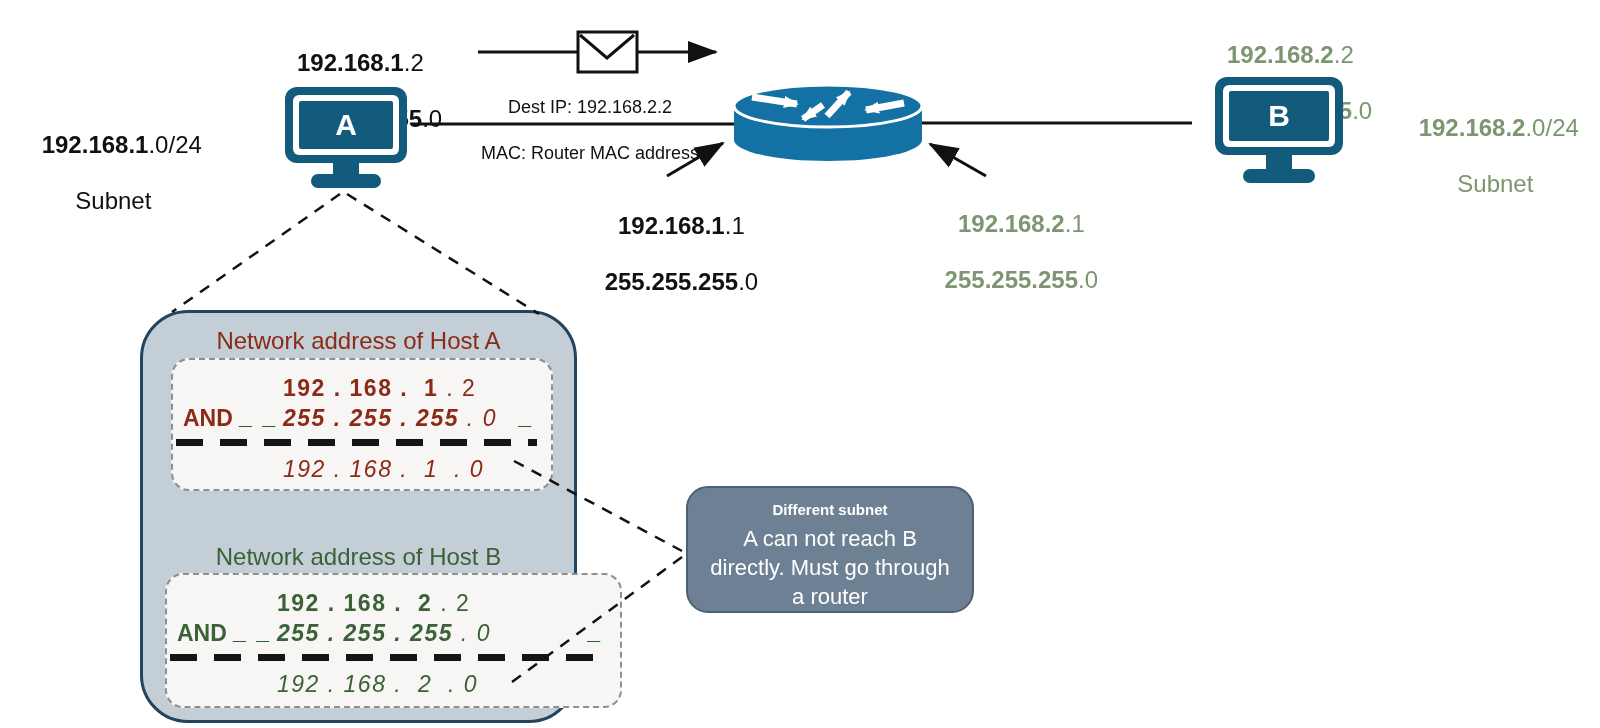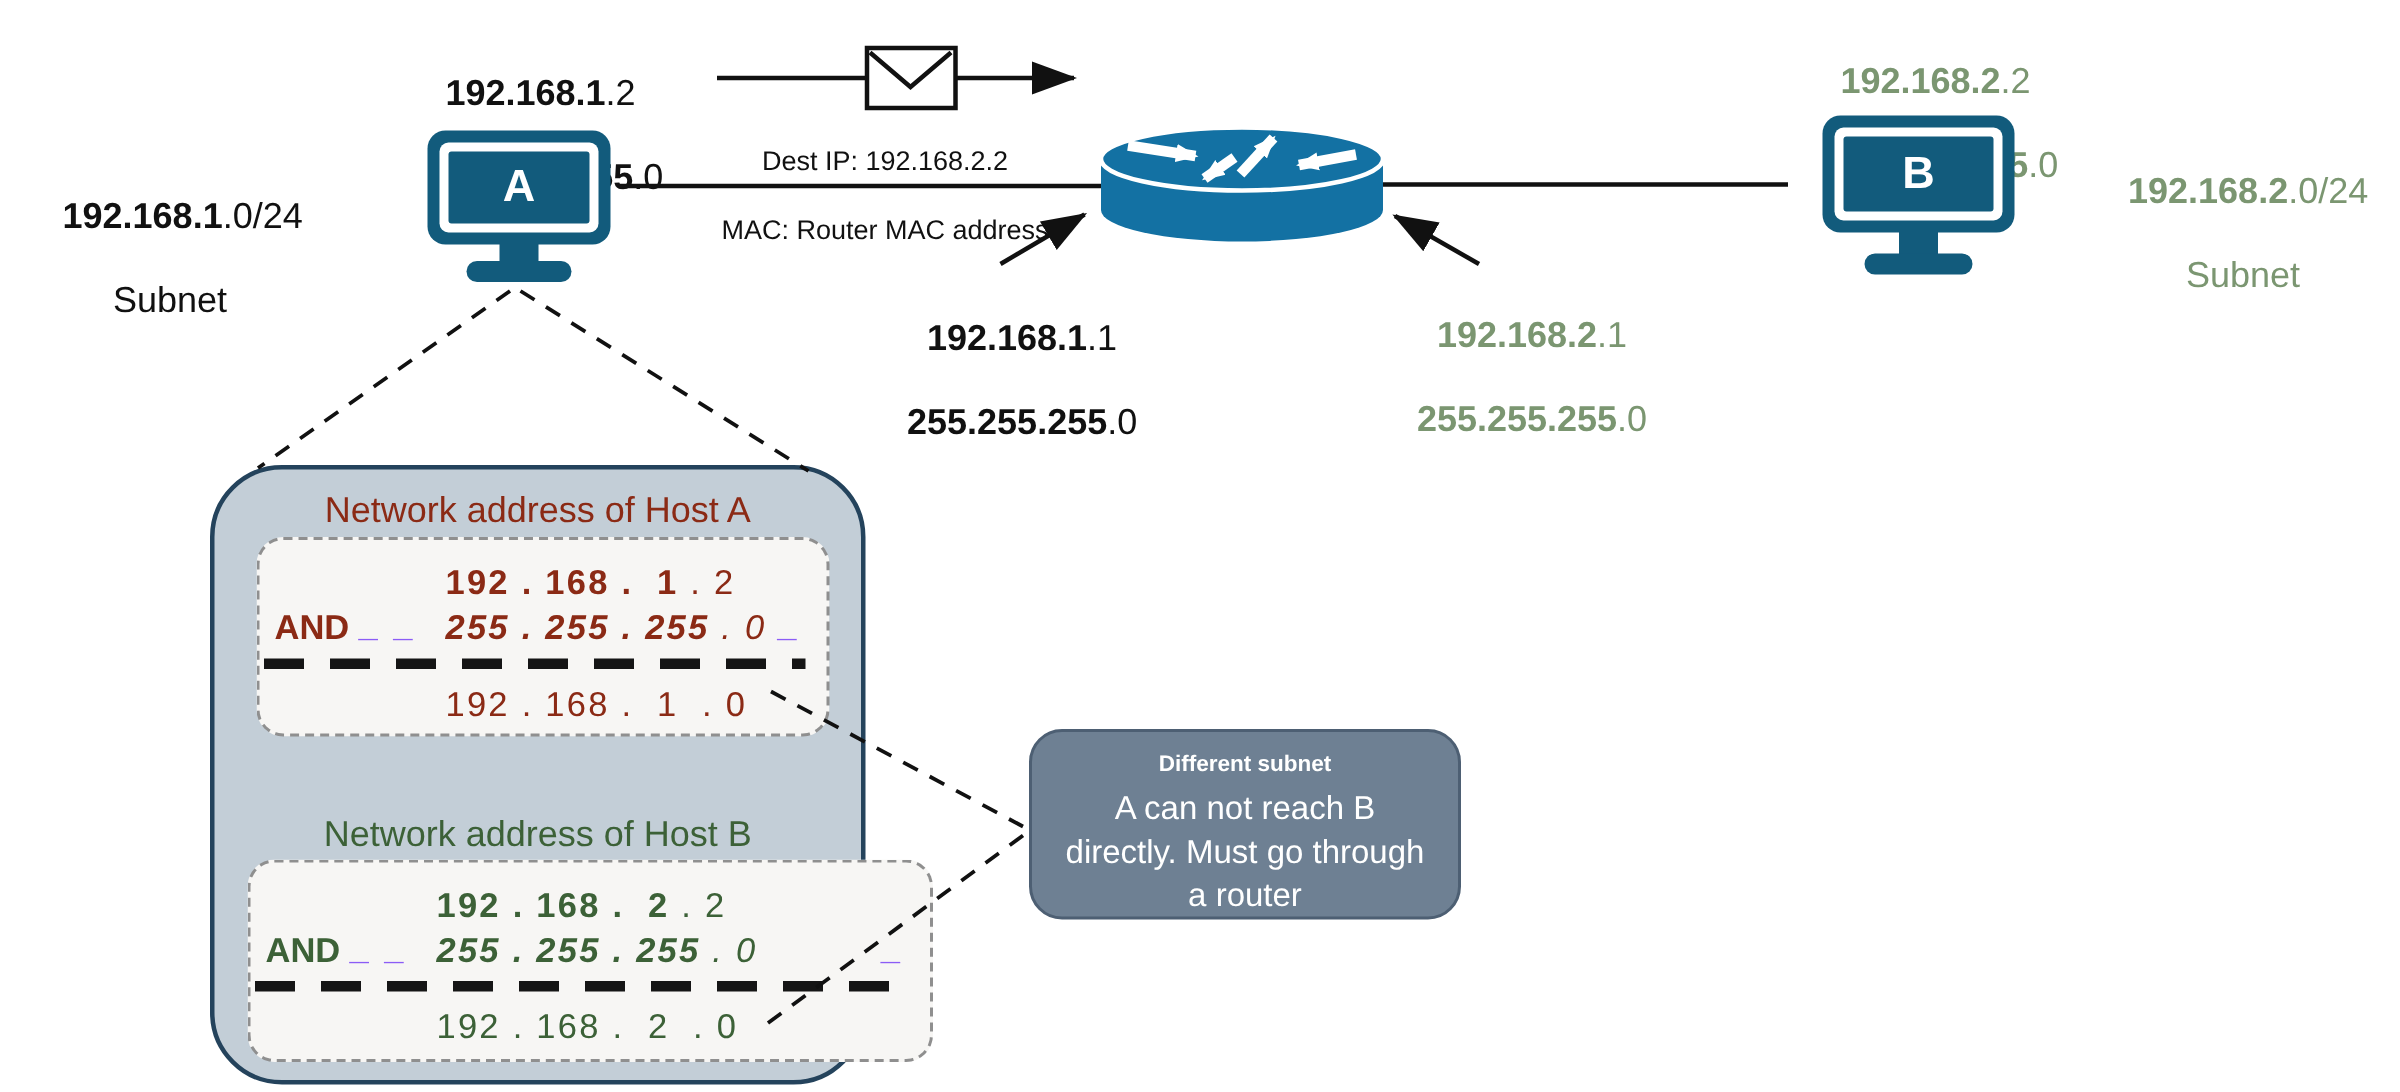--- a/index.html
+++ b/index.html
@@ -38,26 +38,26 @@
 
   
   #calc-panel{left:140px;top:310px;width:437px;height:413px;background:var(--panel-fill);
               border:3px solid var(--panel-border);border-radius:48px;box-sizing:border-box;}
   .calc-title{position:absolute;left:0;width:100%;text-align:center;font-weight:normal;font-size:24px;}
   .title-a{top:14px;color:var(--dark-red);}
   .title-b{top:230px;color:var(--dark-green);}
   .inner-box{position:absolute;background:var(--inner-fill);border:2.5px dashed #8f8f8f;border-radius:18px;box-sizing:border-box;}
   #inner-a{left:28px;top:45px;width:382px;height:133px;color:var(--dark-red);}
   #inner-b{left:22px;top:260px;width:457px;height:135px;color:var(--dark-green);}
-  .calc-row{position:absolute;left:124px;font-size:23px;white-space:pre;letter-spacing:1.5px;}
+  .calc-row{position:absolute;left:110px;font-size:23px;white-space:pre;letter-spacing:1.5px;}
   .row-ip{top:15px;}
   .row-mask{top:45px;font-style:italic;}
-  .row-result{top:96px;font-weight:normal;}
+  .row-result{top:96px;font-weight:normal;font-style:italic;}
   .and-label{position:absolute;left:10px;top:45px;font-size:23px;font-weight:bold;}
-  .us{position:absolute;color:#8b5cf6;font-size:23px;font-weight:bold;letter-spacing:2px;}
+  .us{position:absolute;color:#14532d;font-size:23px;font-weight:bold;letter-spacing:2px;}
   .us-mid{left:66px;top:43px;}
   .us-end{right:18px;top:43px;}
   .divider{position:absolute;left:3px;right:14px;top:79px;height:7px;
            background:repeating-linear-gradient(90deg,#151515 0 27px,transparent 27px 44px);}
 
   
   #callout{left:686px;top:486px;width:288px;height:127px;background:var(--callout-fill);
            border:2.5px solid var(--callout-border);border-radius:22px;box-sizing:border-box;
            color:#ffffff;text-align:center;padding-top:7px;}
   #callout .t{font-size:15px;font-weight:bold;line-height:29px;}

